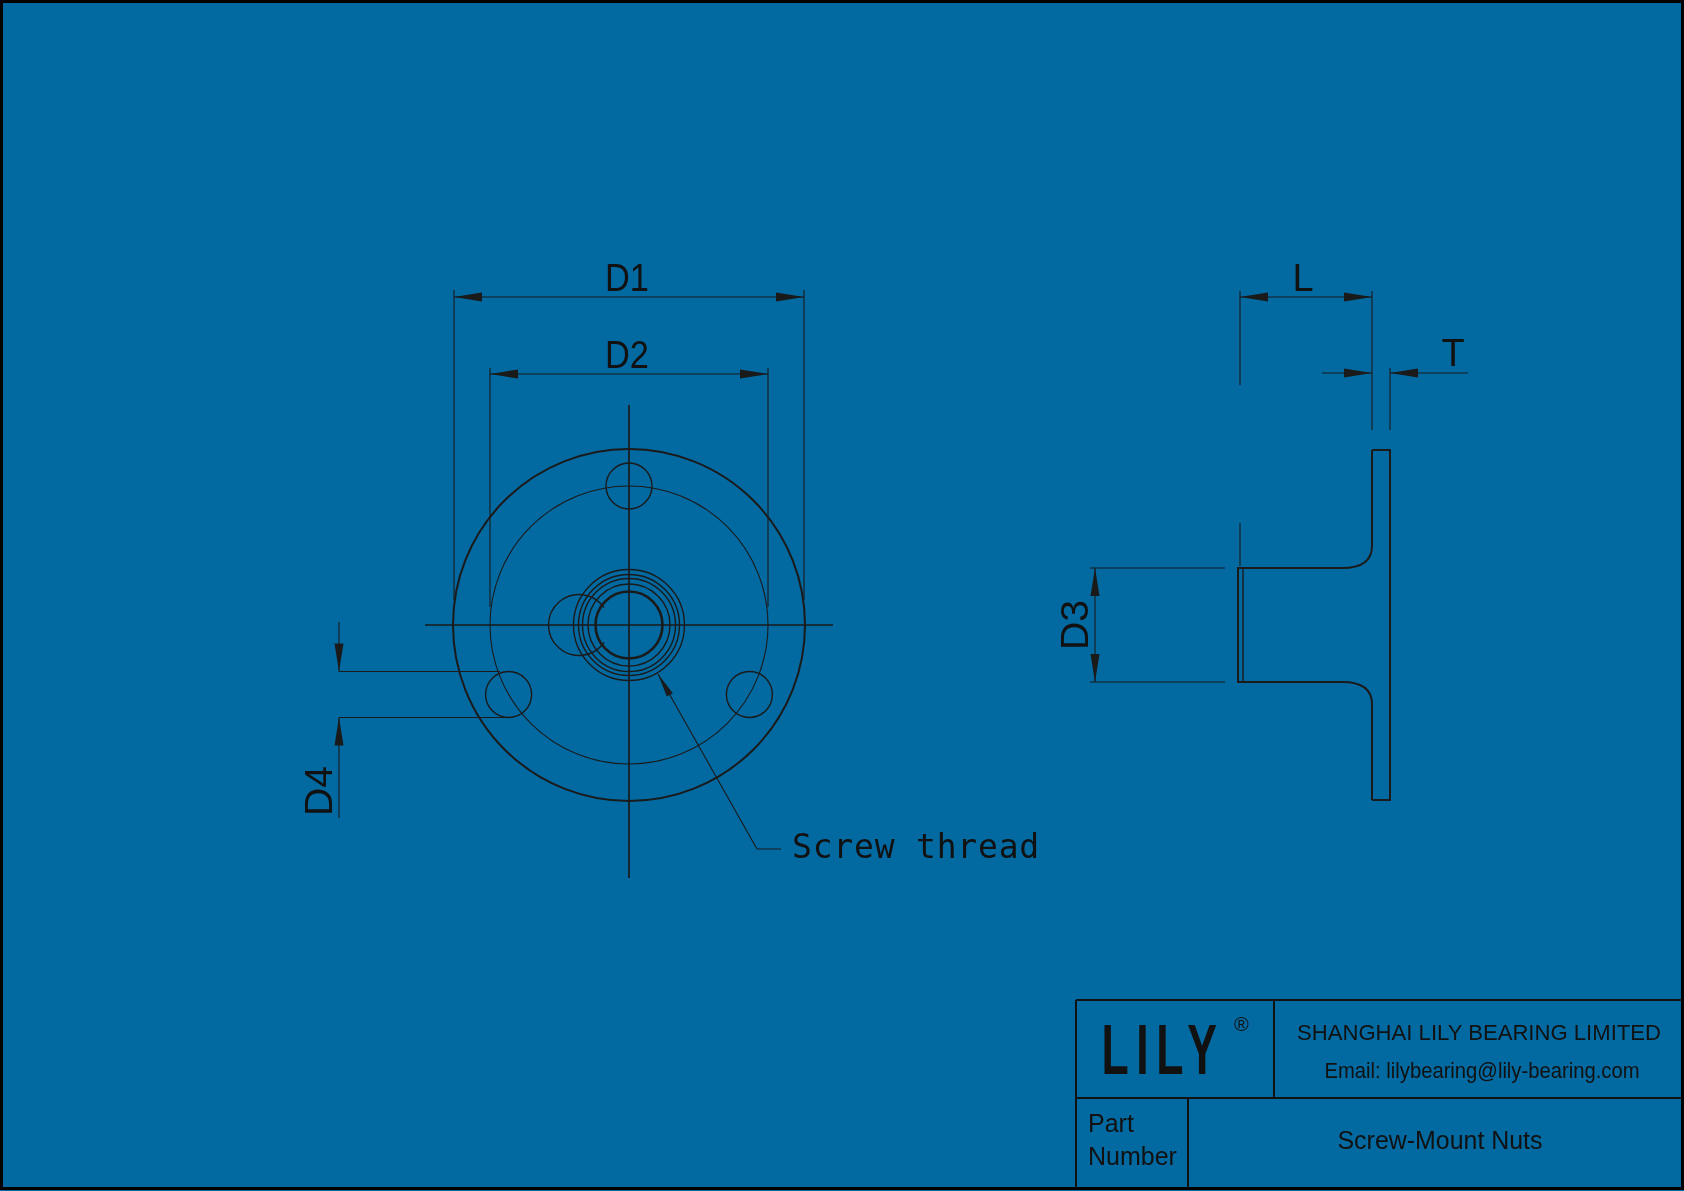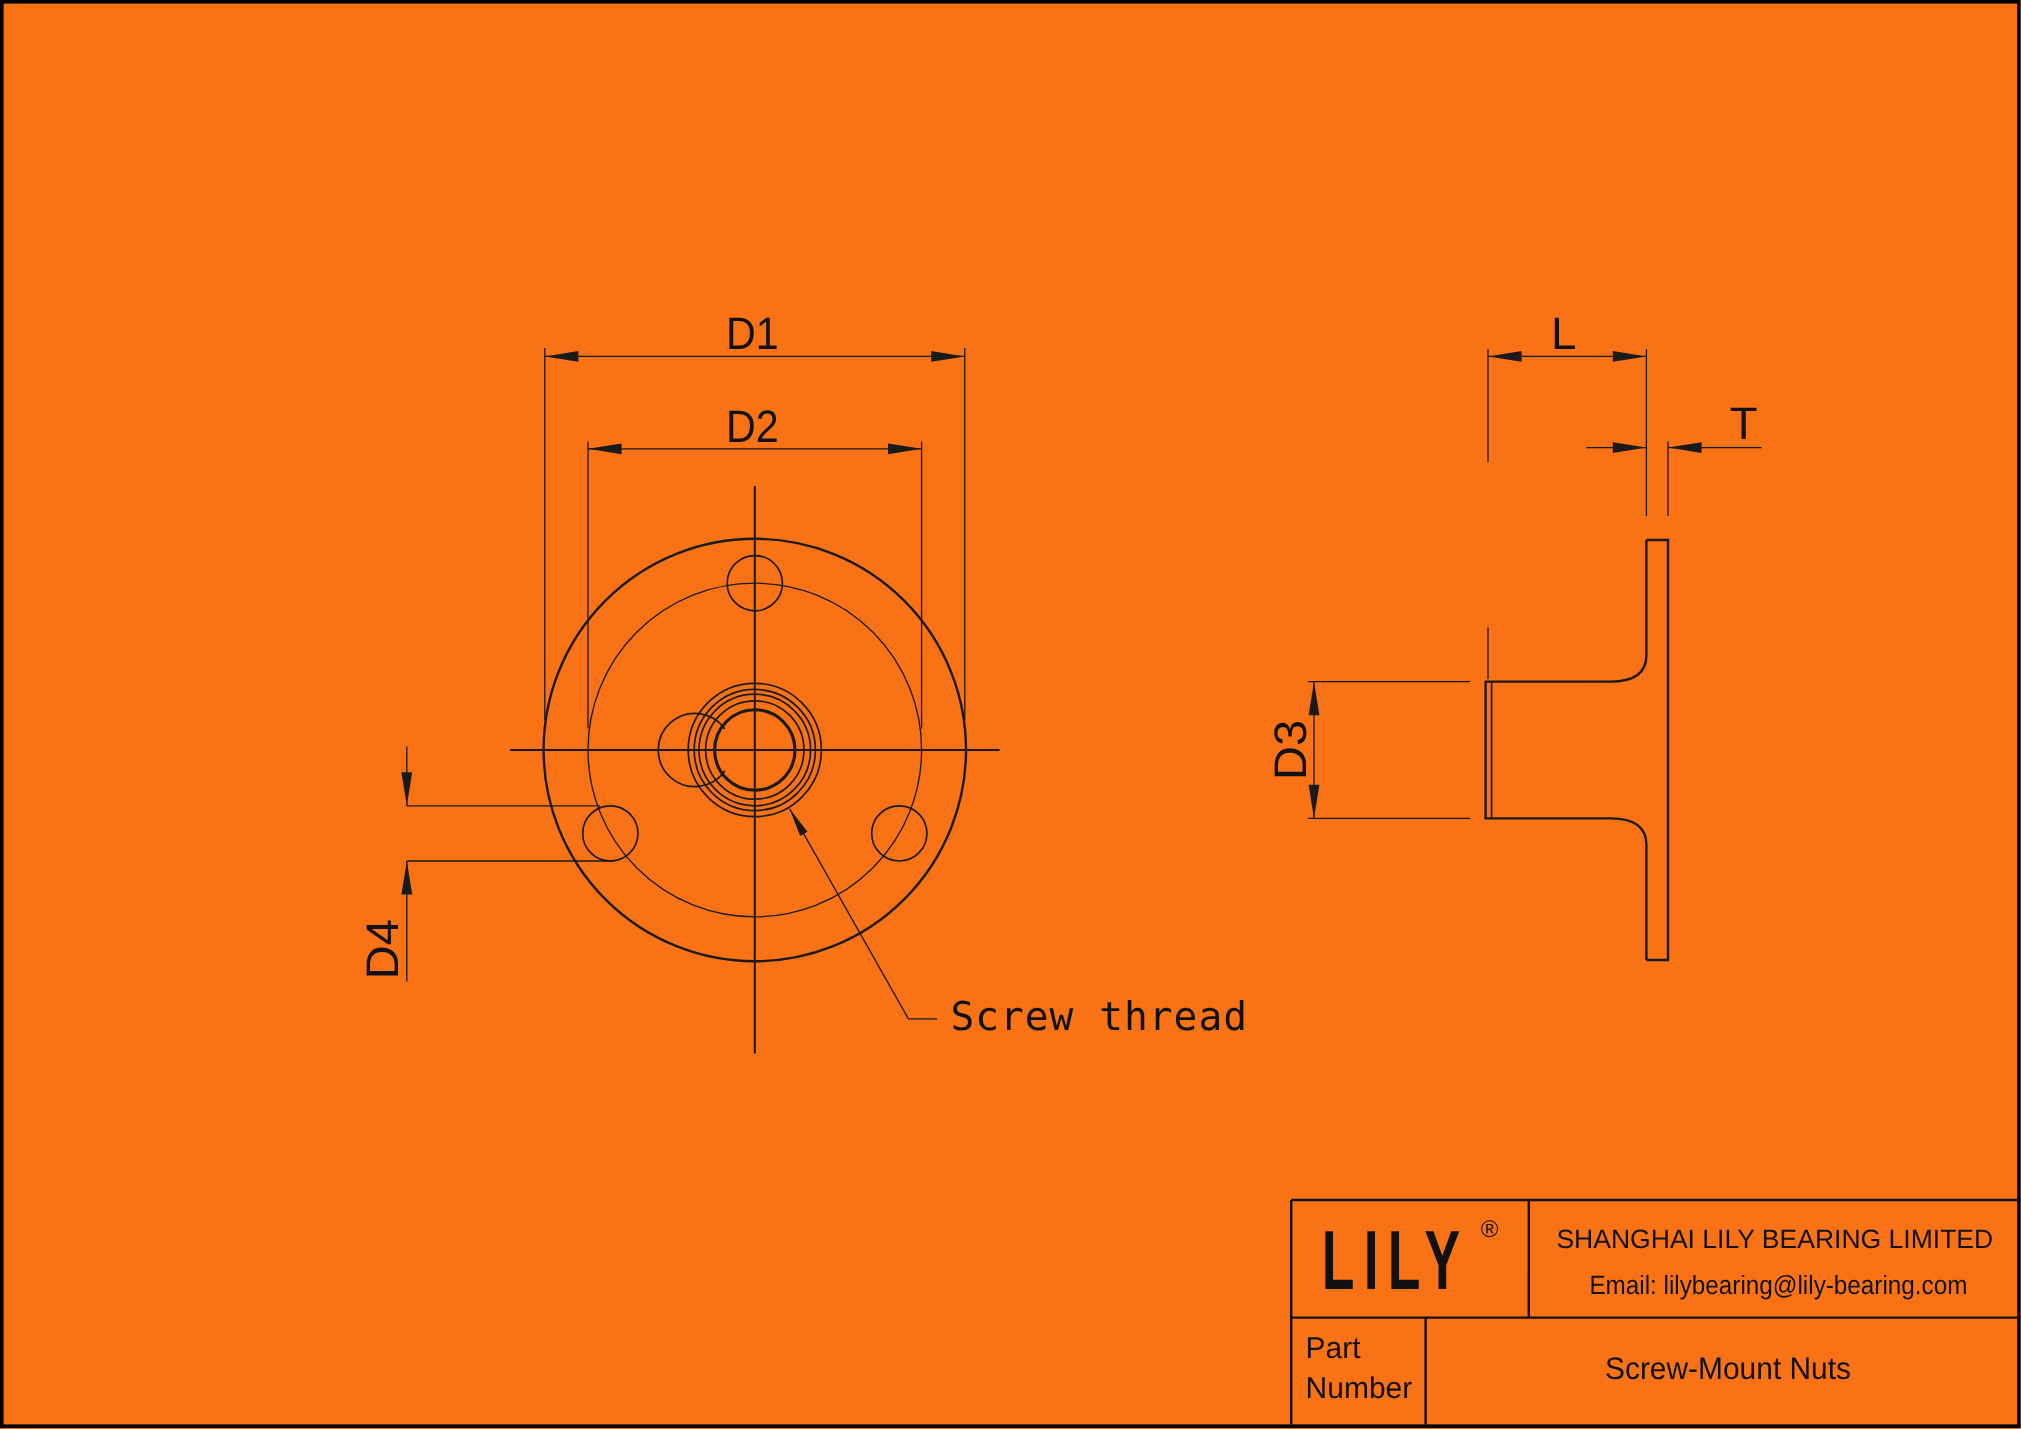--- a/index.html
+++ b/index.html
@@ -1,16 +1,16 @@
 <!DOCTYPE html>
 <html><head>
 <meta charset="utf-8">
 <style>
   html,body{margin:0;padding:0;background:#888;}
-  .sheet{position:relative;width:1684px;height:1191px;background:#f97316;margin:0 auto;
+  .sheet{position:relative;width:1684px;height:1191px;background:#0369a1;margin:0 auto;
          font-family:"Liberation Sans",sans-serif;}
   svg{display:block;}
   .thin   {stroke:#1a1a1a;stroke-width:1.1;fill:none;}
   .med    {stroke:#1a1a1a;stroke-width:1.4;fill:none;}
   .thick  {stroke:#1a1a1a;stroke-width:2;fill:none;}
   .xthick {stroke:#1a1a1a;stroke-width:2.6;fill:none;}
   .center {stroke:#1a1a1a;stroke-width:1.7;fill:none;}
   .frame  {stroke:#000000;stroke-width:3;fill:none;}
   .tbline {stroke:#111111;stroke-width:2;fill:none;}
   .arrow  {fill:#1a1a1a;stroke:none;}

